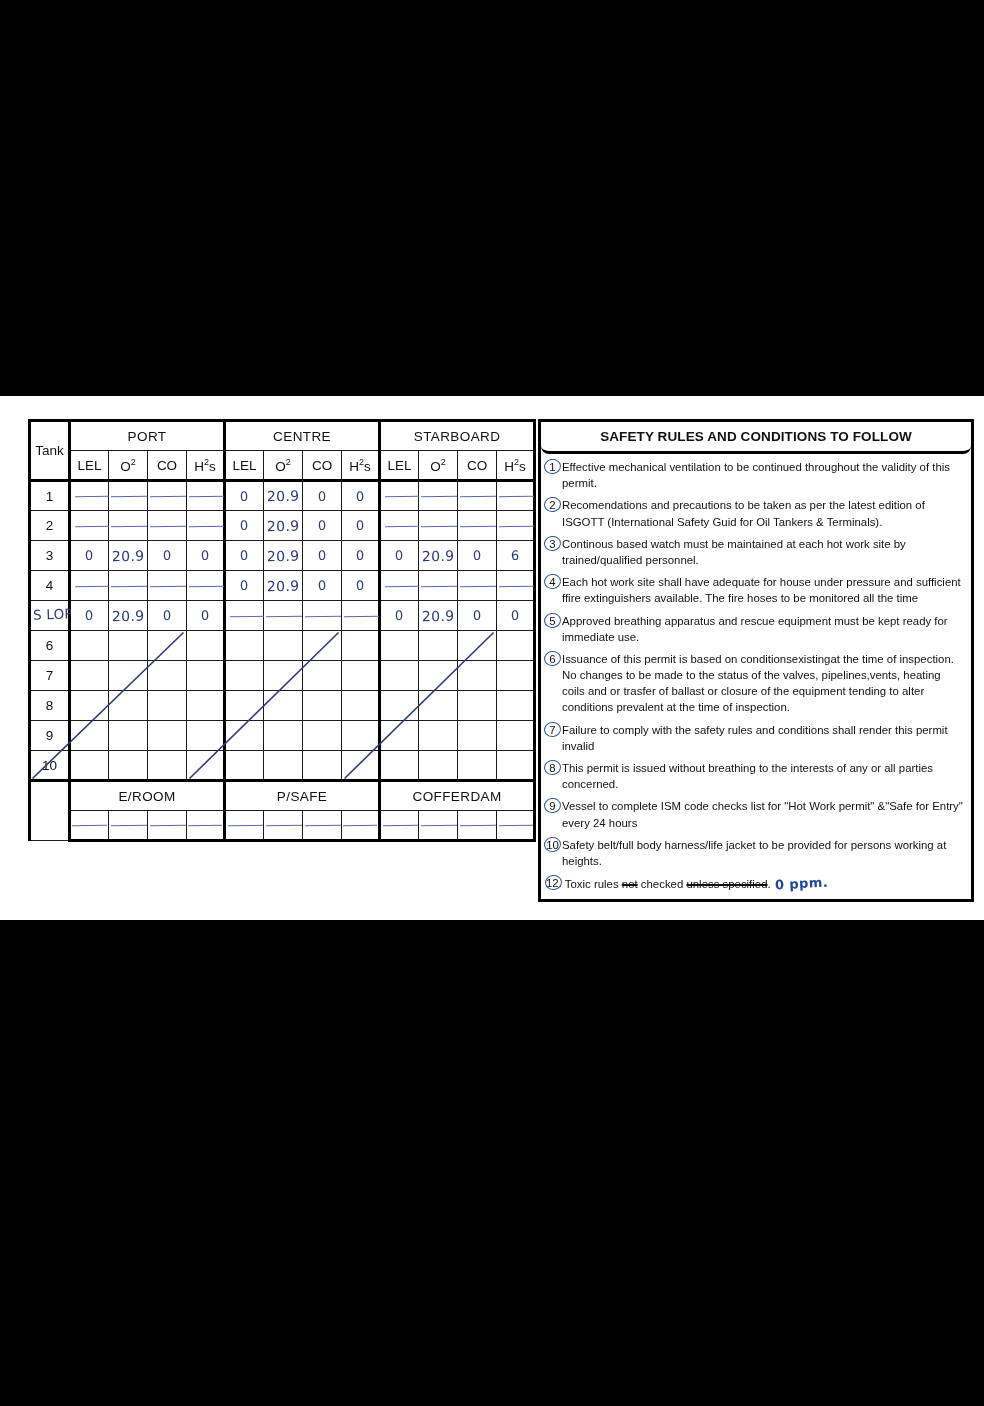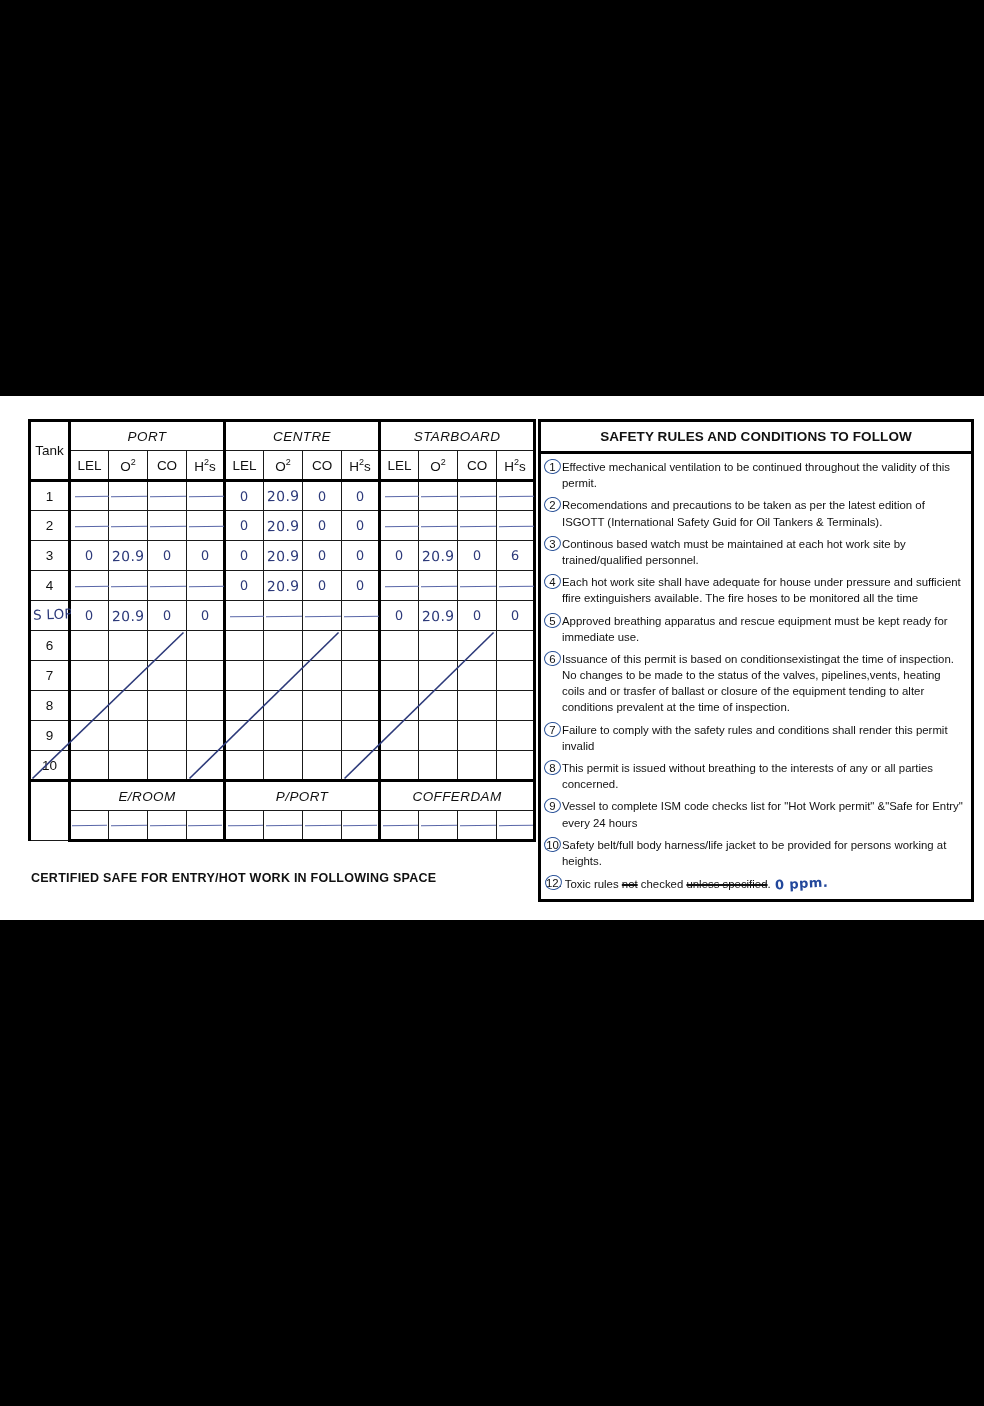--- a/index.html
+++ b/index.html
@@ -52,21 +52,21 @@
     position: relative;
     background: #fff;
   }
   
   .grp-l { border-left: 3px solid #000 !important; }
   .grp-r { border-right: 3px solid #000 !important; }
   .thick-t { border-top: 3px solid #000 !important; }
   .thick-b { border-bottom: 3px solid #000 !important; }
 
   .tank-head { font-size: 15px; height: 30px; }
-  .grp-title { font-size: 15.5px; letter-spacing: .4px; height: 26px; font-style: italic; }
+  .grp-title { font-size: 15.5px; letter-spacing: .4px; height: 26px; }
   .sub-head { font-size: 13px; height: 29px; margin-left: 9px; }
   .sub-head sup { font-size: 9px; }
   .rowlab { font-size: 16px; width: 40px; }
 
   
   .hw {
     font-family: "DejaVu Sans", sans-serif;
     color: #2d3a7a;
     font-size: 14px;
     letter-spacing: .3px;
@@ -121,20 +121,21 @@
     background: #fff;
   }
   #rules-title {
     text-align: center;
     font-weight: bold;
     font-size: 13.5px;
     letter-spacing: .1px;
     padding: 7px 4px 7px;
     border-bottom: 3px solid #000;
     color: #111;
+    border-radius: 8px;
   }
   #rules-body {
     padding: 5px 6px 4px 5px;
   }
   .rule {
     display: flex;
     align-items: flex-start;
     font-size: 11.4px;
     line-height: 1.42;
     color: #111;
@@ -427,21 +428,21 @@
                 <td class=""></td>
                 <td class=""></td>
                 <td class=""></td>
                 <td class="grp-r"></td>
               </tr>
             </tbody>
           <tbody>
             <tr>
               <td rowspan="2" class="grp-l thick-t"></td>
               <td colspan="4" class="grp-title grp-l grp-r thick-t">E/ROOM</td>
-              <td colspan="4" class="grp-title grp-r thick-t">P/PORT</td>
+              <td colspan="4" class="grp-title grp-r thick-t">P/SAFE</td>
               <td colspan="4" class="grp-title grp-r thick-t">COFFERDAM</td>
             </tr>
             <tr>
               <td class="grp-l dash-cell thick-b">
                 <span class="pen-line w2"></span>
               </td>
               <td class="dash-cell thick-b">
                 <span class="pen-line w2"></span>
               </td>
               <td class="dash-cell thick-b">
@@ -478,21 +479,20 @@
           </tbody>
         </table>
 
         <svg class="diag-svg" id="diag-layer" width="505" height="423" style="height: 423px;">
             <line x1="4.5" y1="359.5" x2="155.5" y2="213.5" stroke="#2d3a7a" stroke-width="1.6"></line>
             <line x1="161.5" y1="359.5" x2="310.546875" y2="213.5" stroke="#2d3a7a" stroke-width="1.6"></line>
             <line x1="316.546875" y1="359.5" x2="465.578125" y2="213.5" stroke="#2d3a7a" stroke-width="1.6"></line>
           </svg>
       </div>
 
-      <div class="footer-note">CERTIFIED SAFE FOR ENTRY/HOT WORK IN FOLLOWING SPACE</div>
 
       <div id="rules">
         <div id="rules-title">SAFETY RULES AND CONDITIONS TO FOLLOW</div>
         <div id="rules-body">
             <div class="rule">
               <span class="rule-num">1<span class="ring"></span></span>
               <span class="rule-txt">Effective mechanical  ventilation to be continued throughout the validity of this permit.</span>
             </div>
             <div class="rule">
               <span class="rule-num">2<span class="ring"></span></span>

